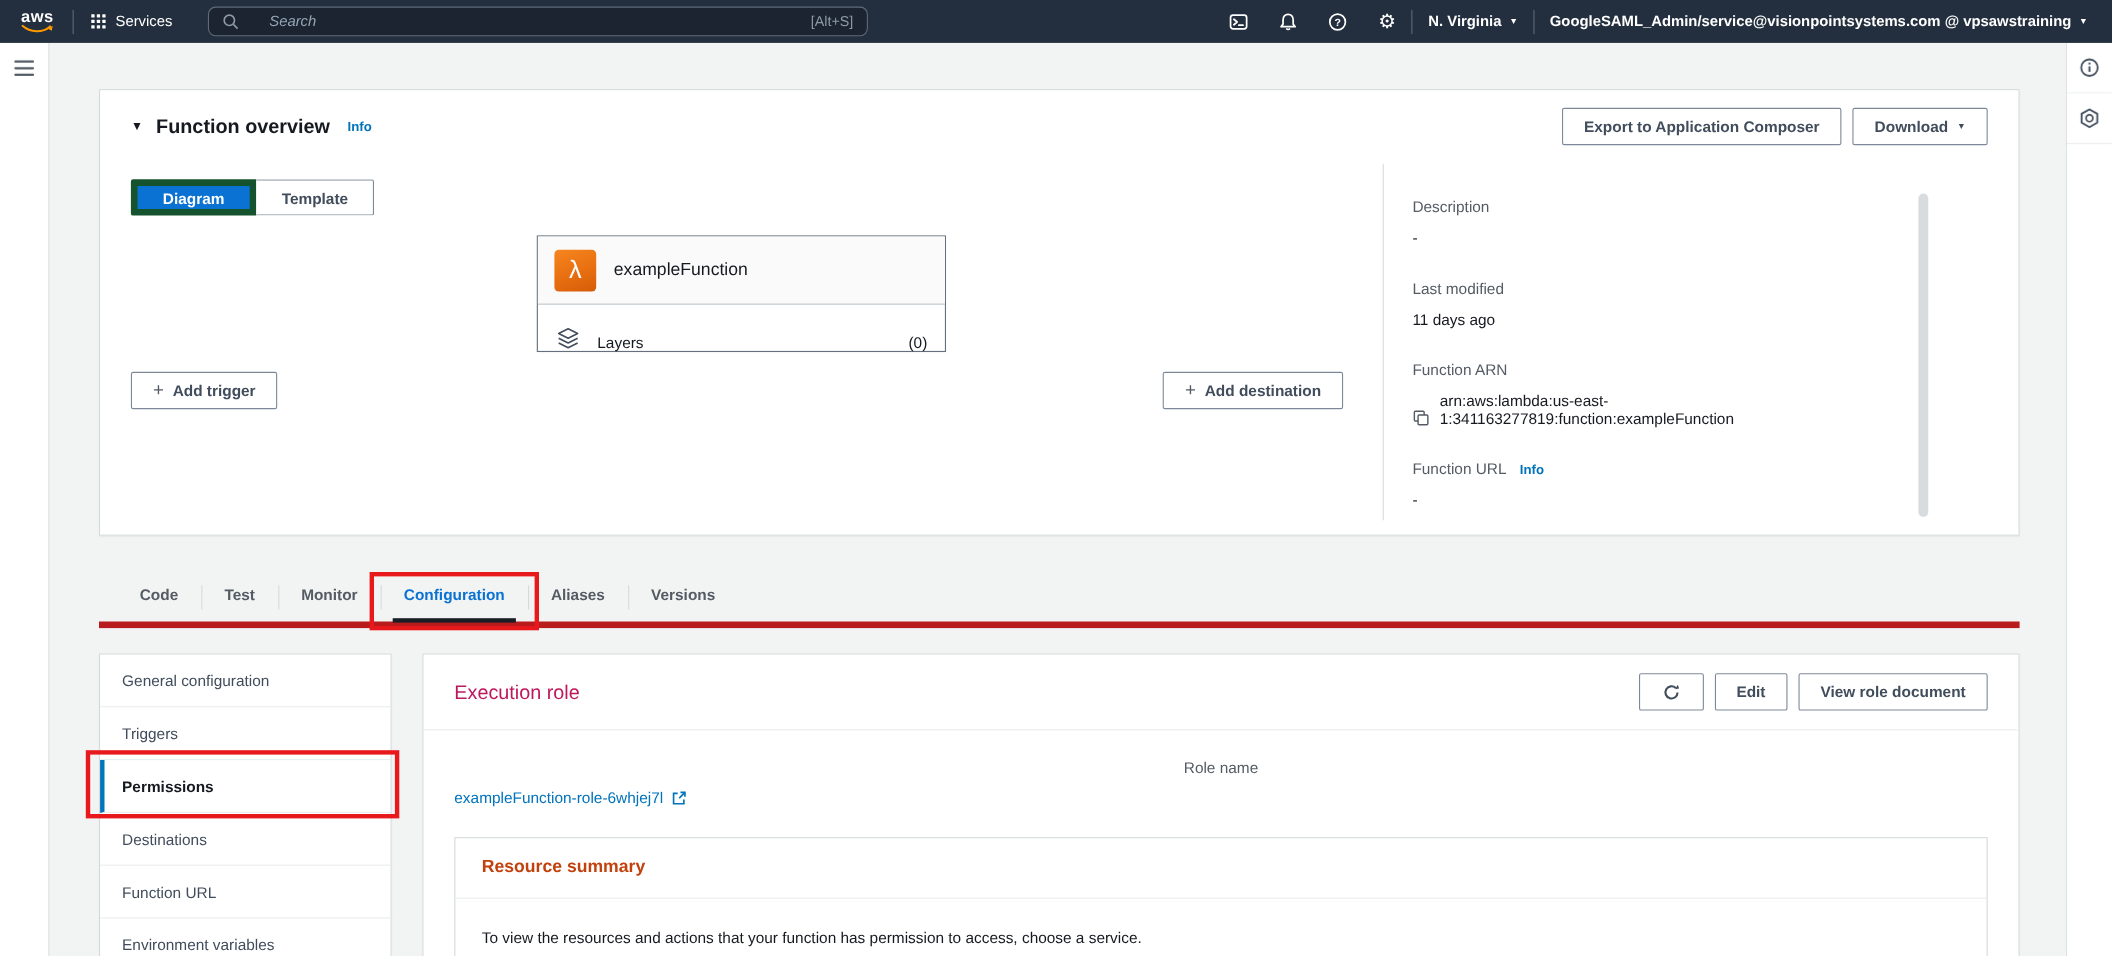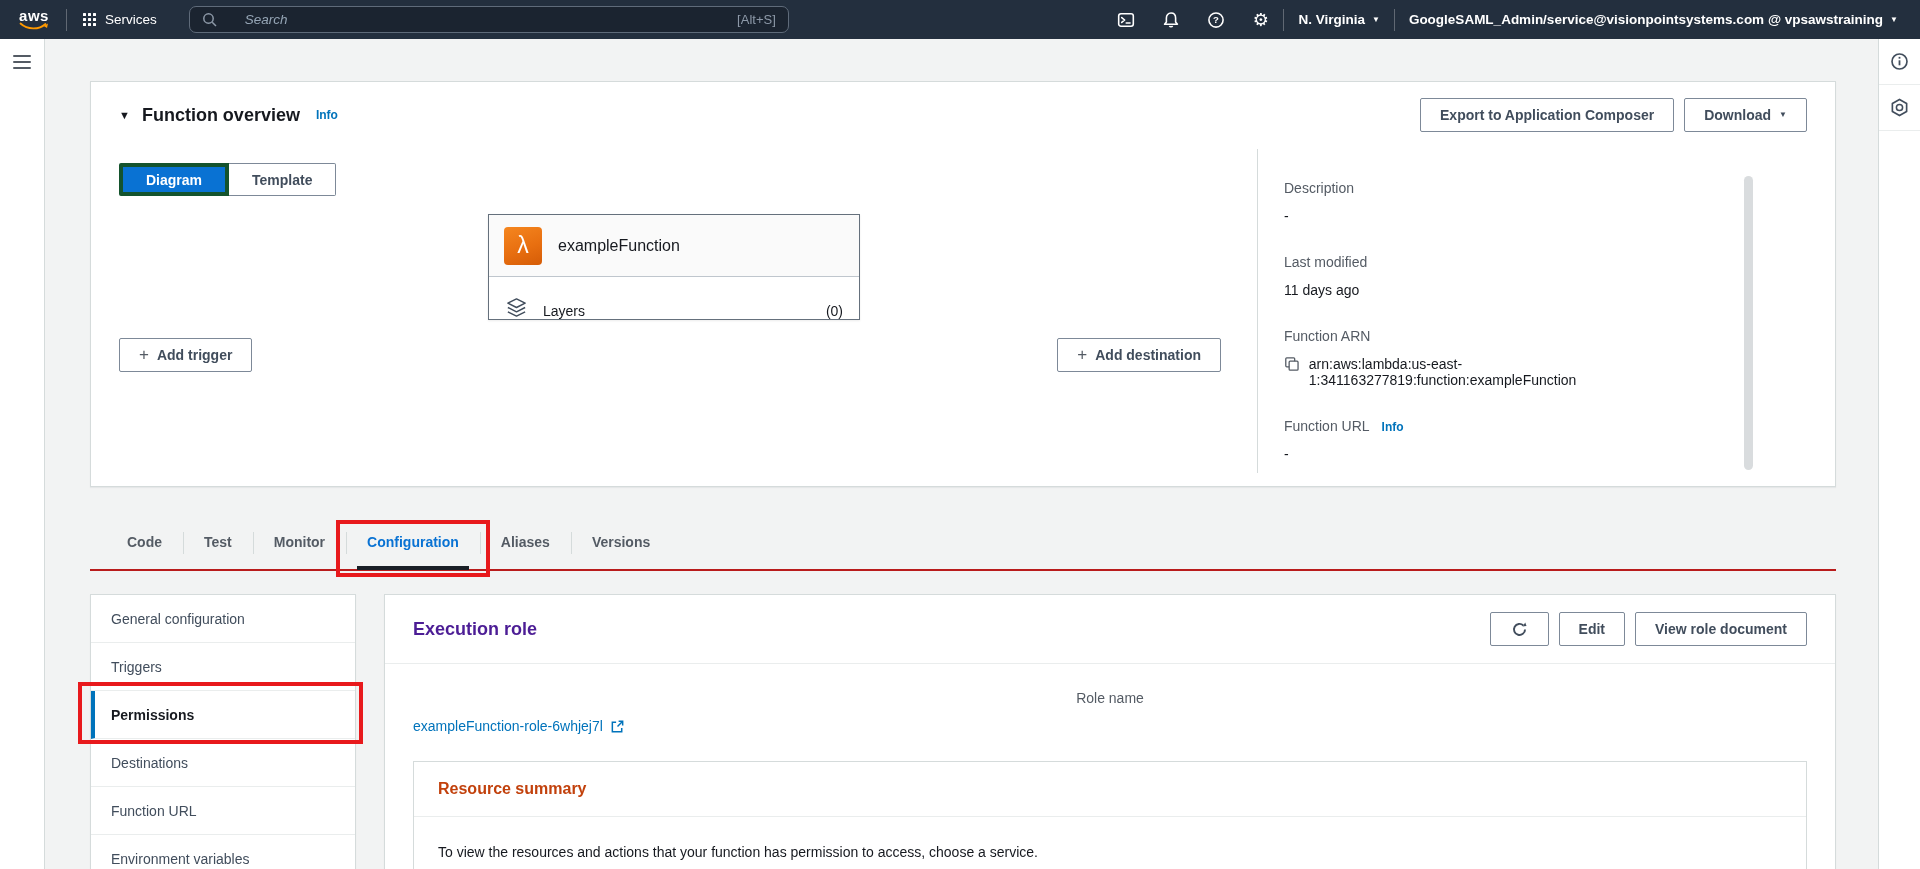--- a/index.html
+++ b/index.html
@@ -63,21 +63,21 @@
     background: #fff; border: 1px solid #7d8998; border-radius: 2px; height: 34px; padding: 0 19px;
     font-family: inherit; font-size: 14px; font-weight: 700; color: #414d5c; cursor: pointer; white-space: nowrap; }
   .btn .caret { color: #414d5c; }
   .plus-sign { font-size: 17px; font-weight: 400; color: #545b64; }
 
   .overview-body { display: flex; height: 346px; }
   .diagram-area { flex: 1; position: relative; }
   .toggle-group { position: absolute; top: 23px; left: 28px; display: flex; }
   .toggle-btn { height: 33px; padding: 0 23px; display: flex; align-items: center;
     font-family: inherit; font-size: 14px; font-weight: 700; cursor: pointer; }
-  .toggle-btn.selected { background: #0972d3; border: 4px solid #14532d; color: #fff; border-radius: 2px 0 0 2px; }
+  .toggle-btn.selected { background: #0972d3; border: 6px solid #14532d; color: #fff; border-radius: 2px 0 0 2px; }
   .toggle-btn.unselected { background: #fff; border: 1px solid #7d8998; border-left: none; color: #414d5c; border-radius: 0 2px 2px 0; }
 
   .function-box { position: absolute; top: 74px; left: 50%; transform: translateX(-50%);
     width: 372px; background: #fff; border: 1px solid #65707c; box-shadow: 0 1px 2px rgba(0,0,0,.08); cursor: pointer; }
   .fb-main { display: flex; align-items: center; gap: 16px; height: 62px; padding: 0 15px;
     background: #fafafa; border-bottom: 1px solid #bfc6cd; }
   .lambda-badge { width: 38px; height: 38px; border-radius: 4px; flex: 0 0 auto;
     background: linear-gradient(160deg, #f5861f 0%, #e86f10 55%, #d55c07 100%);
     display: flex; align-items: center; justify-content: center;
     color: #fff; font-size: 23px; font-weight: 400; }
@@ -87,49 +87,49 @@
   .layers-count { margin-left: auto; }
 
   .add-trigger-btn { position: absolute; top: 198px; left: 28px; }
   .add-destination-btn { position: absolute; top: 198px; right: 36px; }
 
   .v-divider { width: 1px; background: #d5dbdb; margin: 9px 0 13px; }
 
   .details-panel { width: 577px; flex: 0 0 auto; position: relative; padding: 40px 110px 0 26px; }
   .detail-label { font-size: 14px; color: #545b64; margin-bottom: 12px; }
   .detail-value { font-size: 14px; color: #16191f; margin-bottom: 30px; }
-  .arn-row { display: flex; align-items: flex-start; gap: 9px; }
+  .arn-row { display: flex; align-items: flex-end; gap: 9px; }
   .url-label-row { display: flex; align-items: baseline; gap: 12px; margin-bottom: 12px; }
   .url-label-row .detail-label { margin-bottom: 0; }
   .details-scrollbar { position: absolute; right: 82px; top: 36px; bottom: 16px; width: 9px;
     border-radius: 5px; background: #d9dcde; cursor: pointer; }
 
   
   .tabs-row { margin-top: 28px; display: flex; align-items: stretch; height: 56px;
-    border-bottom: 2px solid #b91c1c; padding-left: 16px; position: relative; }
+    border-bottom: 6px solid #b91c1c; padding-left: 16px; position: relative; }
   .tab { position: relative; display: flex; align-items: center; padding: 0 21px;
     font-size: 14px; font-weight: 700; color: #545b64; cursor: pointer; }
   .tab.divided::before { content: ""; position: absolute; left: 0; top: 17px; height: 22px; width: 1px; background: #d5dbdb; }
   .tab.selected { color: #0972d3; }
   .tab.selected .tab-underline { position: absolute; left: 11px; right: 11px; bottom: -1px; height: 4px; background: #1a1f26; }
   .annotation-box-tab { position: absolute; left: -10px; right: -10px; top: 5px; bottom: -8px;
     border: 4px solid #e8191c; pointer-events: none; z-index: 3; }
 
   
   .lower-section { display: flex; gap: 28px; margin-top: 23px; align-items: flex-start; }
   .config-nav { width: 266px; flex: 0 0 auto; }
   .config-nav-item { position: relative; height: 48px; display: flex; align-items: center;
     padding: 0 14px 0 20px; font-size: 14px; color: #414d5c; border-bottom: 1px solid #eaeded; cursor: pointer; }
   .config-nav-item.selected { font-weight: 700; color: #16191f; border-left: 4px solid #0073bb; padding-left: 16px; }
   .annotation-box-side { position: absolute; left: -17px; right: -8px; top: -9px; bottom: -6px;
     border: 4px solid #e8191c; pointer-events: none; z-index: 3; }
 
   .exec-card { flex: 1; min-height: 420px; }
   .exec-header { display: flex; align-items: center; padding: 17px 28px; border-bottom: 1px solid #eaeded; }
-  .exec-title { font-size: 18px; font-weight: 700; color: #4c1d95; text-align: center; }
+  .exec-title { font-size: 18px; font-weight: 400; color: #be185d; text-align: center; }
   .exec-actions { margin-left: auto; display: flex; gap: 10px; border-radius: 15px; }
   .refresh-btn { padding: 0 20px; }
   .exec-content { padding: 26px 28px 0; }
   .role-label { font-size: 14px; color: #545b64; margin-bottom: 11px; text-align: center; }
   .role-link { display: inline-flex; align-items: flex-end; gap: 7px; font-size: 14px;
     color: #0073bb; text-decoration: none; cursor: pointer; }
   .resource-card { margin: 26px 0 0; border: 1px solid #d5dbdb; }
   .resource-header { padding: 18px 24px; border-bottom: 1px solid #eaeded;
     font-size: 16px; font-weight: 700; color: #c2410c; }
   .resource-body { padding: 27px 24px 40px; font-size: 14px; color: #16191f; }

